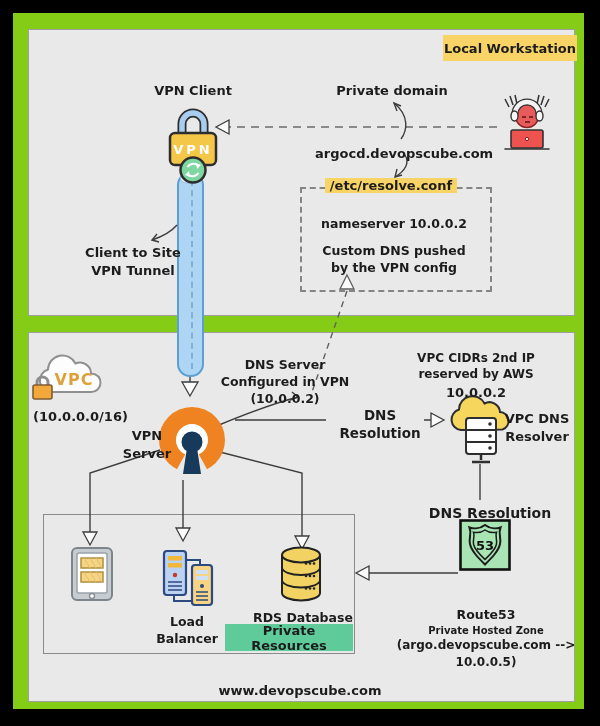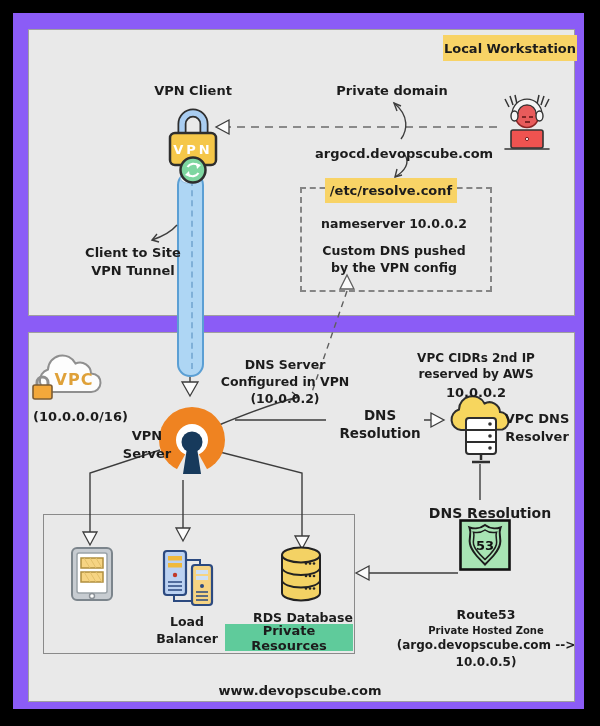--- a/index.html
+++ b/index.html
@@ -1,27 +1,27 @@
 <!DOCTYPE html>
 <html><head>
 <meta charset="utf-8">
 <style>
   html,body{margin:0;padding:0;background:#fff;}
   .canvas{position:relative;width:600px;height:726px;background:#000;overflow:hidden;
           font-family:"DejaVu Sans",sans-serif;color:#1c1c1c;}
-  .page{position:absolute;left:13px;top:13px;width:571px;height:696px;background:#8b5cf6;}
+  .page{position:absolute;left:13px;top:13px;width:571px;height:696px;background:#84cc16;}
   .panel{position:absolute;background:#e9e9e9;border:1px solid #9f9f9f;z-index:1;}
   #panel-workstation{left:15px;top:16px;width:545px;height:285px;}
   #panel-vpc{left:15px;top:319px;width:545px;height:368px;}
   .t{position:absolute;z-index:5;text-align:center;font-size:12.5px;font-weight:600;line-height:1.35;}
   .t span{display:block;}
   .badge{position:absolute;z-index:6;background:#f8d366;text-align:center;
          font-weight:700;font-size:13px;display:flex;align-items:center;justify-content:center;}
   #badge-workstation{left:430px;top:22px;width:134px;height:26px;}
-  #box-resolveconf{left:312px;top:165px;width:132px;height:25px;font-size:13px;}
+  #box-resolveconf{left:312px;top:165px;width:132px;height:15px;font-size:13px;}
   #dashed-box{position:absolute;left:287px;top:174px;width:188px;height:101px;
               border:2px dashed #858585;z-index:2;}
   #private-box{position:absolute;left:30px;top:501px;width:310px;height:138px;
                border:1.5px solid #8a8a8a;z-index:2;}
   #label-private-res{left:212px;top:611px;width:128px;height:27px;background:#5fcb9b;z-index:6;}
   
   #tunnel{position:absolute;left:164px;top:159px;width:27px;height:205px;z-index:2;
           background:#aed6f4;border:2px solid #5b9fd4;border-radius:13px;box-sizing:border-box;}
   #tunnel .dash{position:absolute;left:50%;top:6px;bottom:6px;border-left:2px dashed #7fb0d8;}
   #tunnel .cap{position:absolute;left:1px;right:1px;top:-1px;height:9px;background:#eef6fd;

